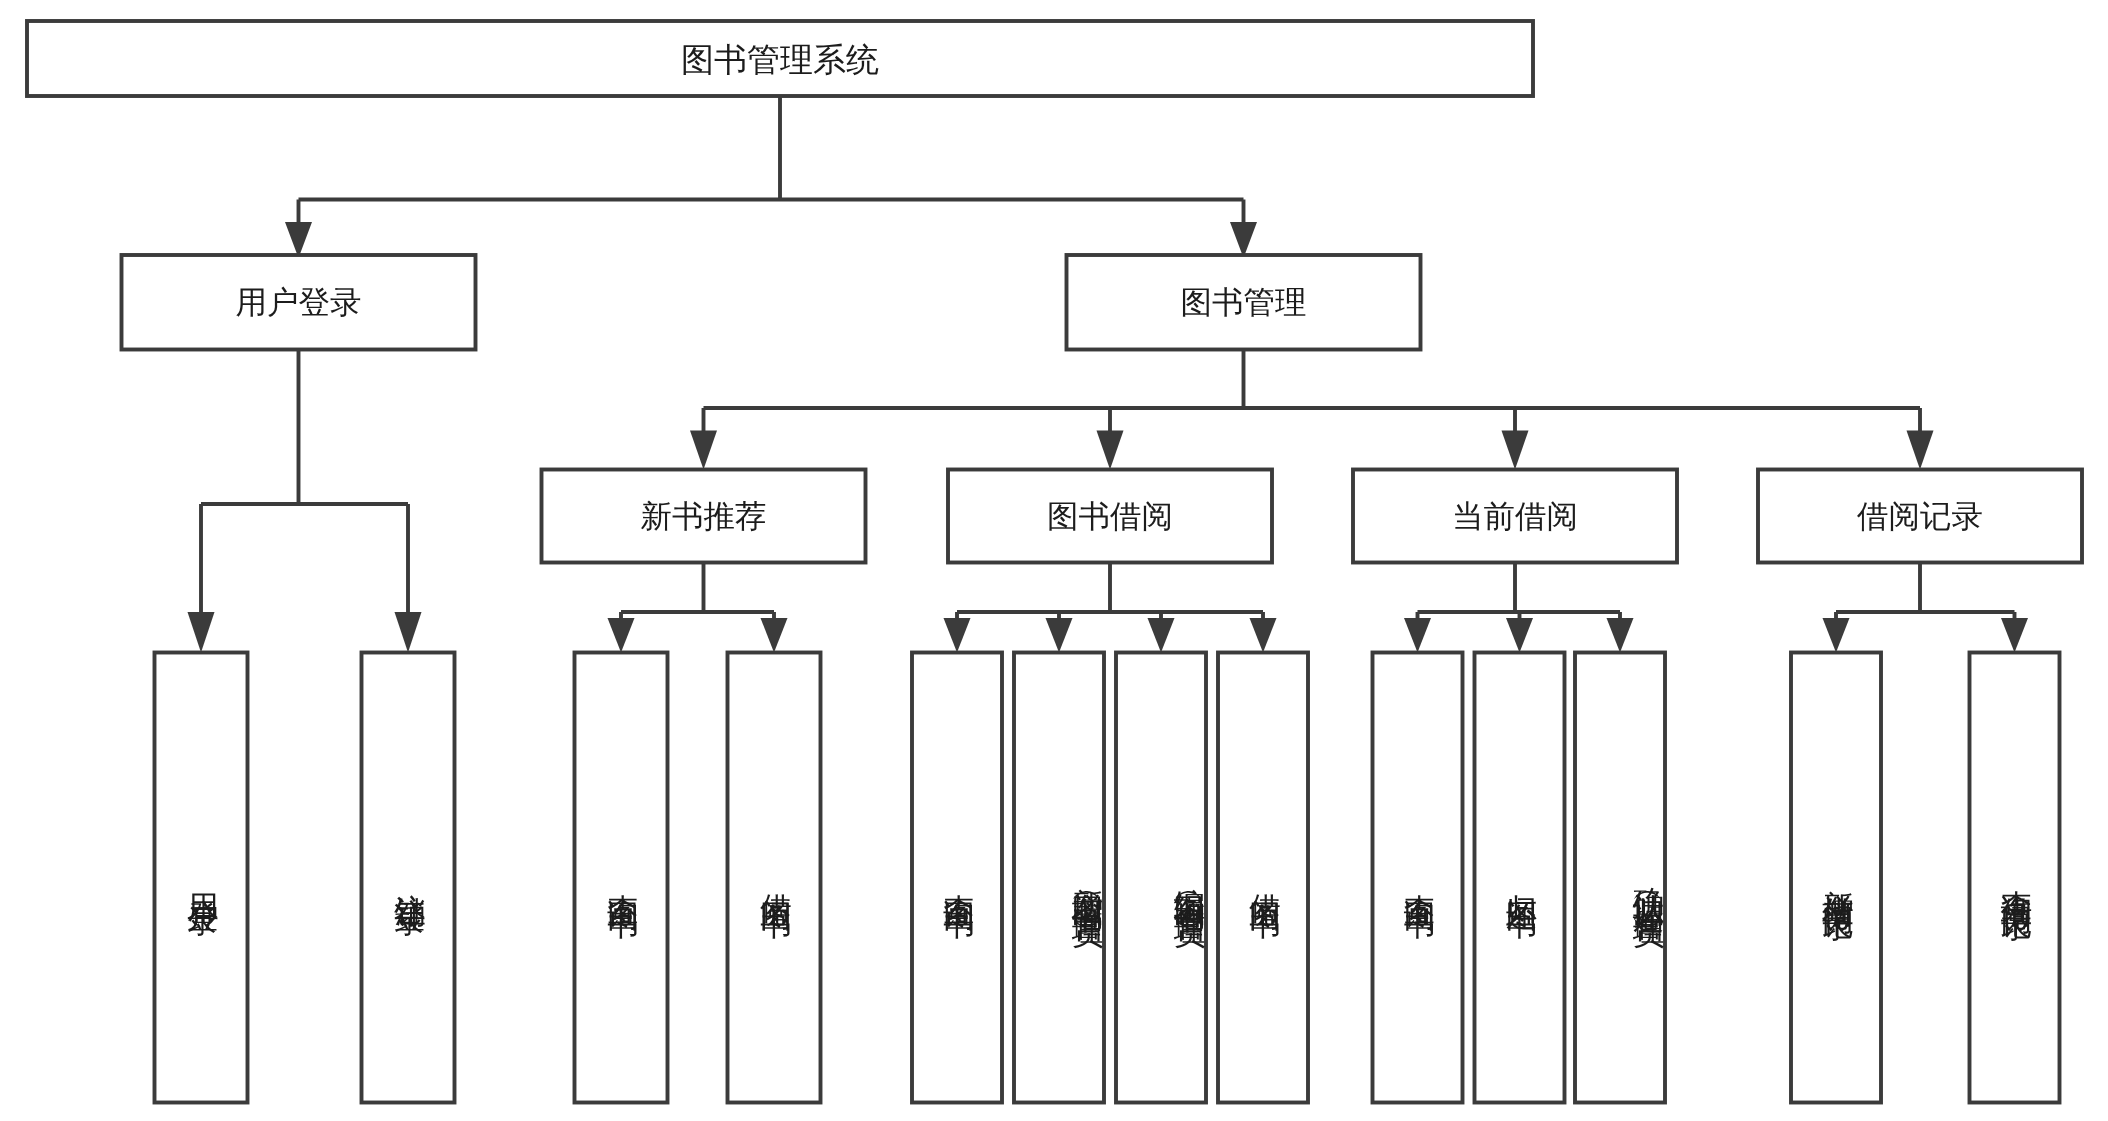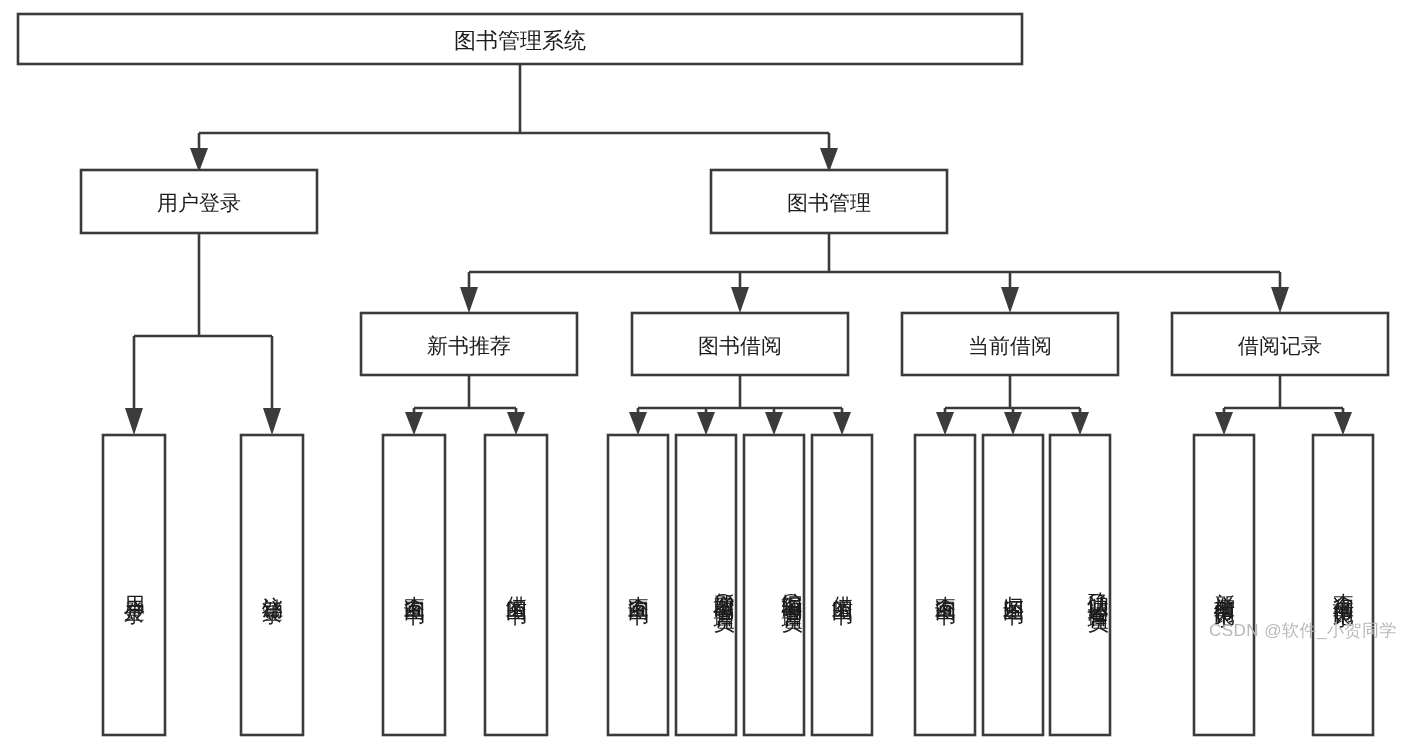--- a/index.html
+++ b/index.html
@@ -211,14 +211,13 @@
   <div class="leaf-label" style="left:608px;  top:435px; width:60px; height:300px;">查询图书</div>
   <div class="leaf-label" style="left:676px;  top:435px; width:60px; height:300px; align-items:flex-start; padding-top:6px; box-sizing:border-box;">新增图书（管理员）</div>
   <div class="leaf-label" style="left:744px;  top:435px; width:60px; height:300px; align-items:flex-start; padding-top:6px; box-sizing:border-box;">编辑图书（管理员）</div>
   <div class="leaf-label" style="left:812px;  top:435px; width:60px; height:300px;">借阅图书</div>
   <div class="leaf-label" style="left:915px;  top:435px; width:60px; height:300px;">查询图书</div>
   <div class="leaf-label" style="left:983px;  top:435px; width:60px; height:300px;">归还图书</div>
   <div class="leaf-label" style="left:1050px; top:435px; width:60px; height:300px; align-items:flex-start; padding-top:6px; box-sizing:border-box;">确认归还（管理员）</div>
   <div class="leaf-label" style="left:1194px; top:435px; width:60px; height:300px;">新增借阅记录</div>
   <div class="leaf-label" style="left:1313px; top:435px; width:60px; height:300px;">查询借阅记录</div>
 
-  <div class="watermark">CSDN @软件_小贺同学</div>
 </div>
 
 </body></html>

